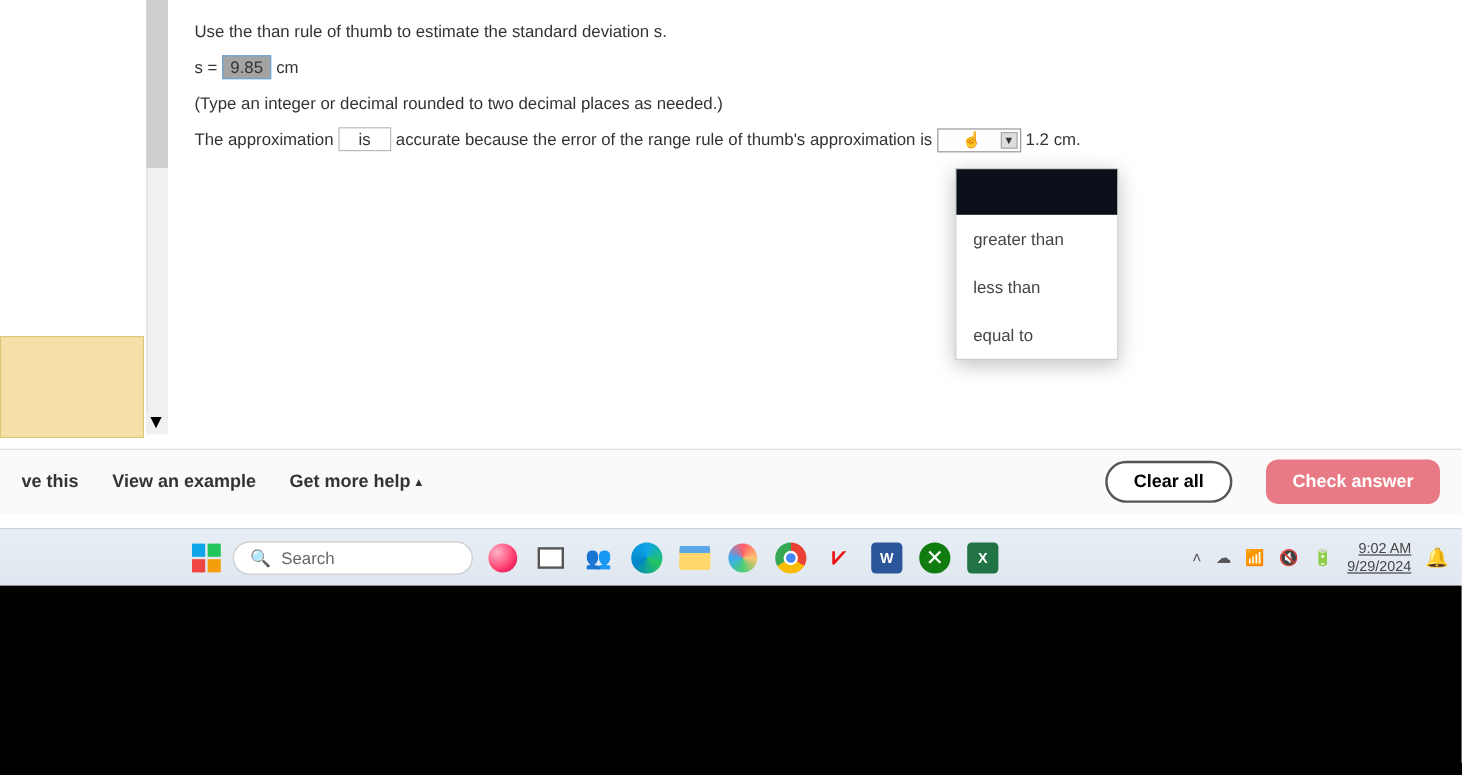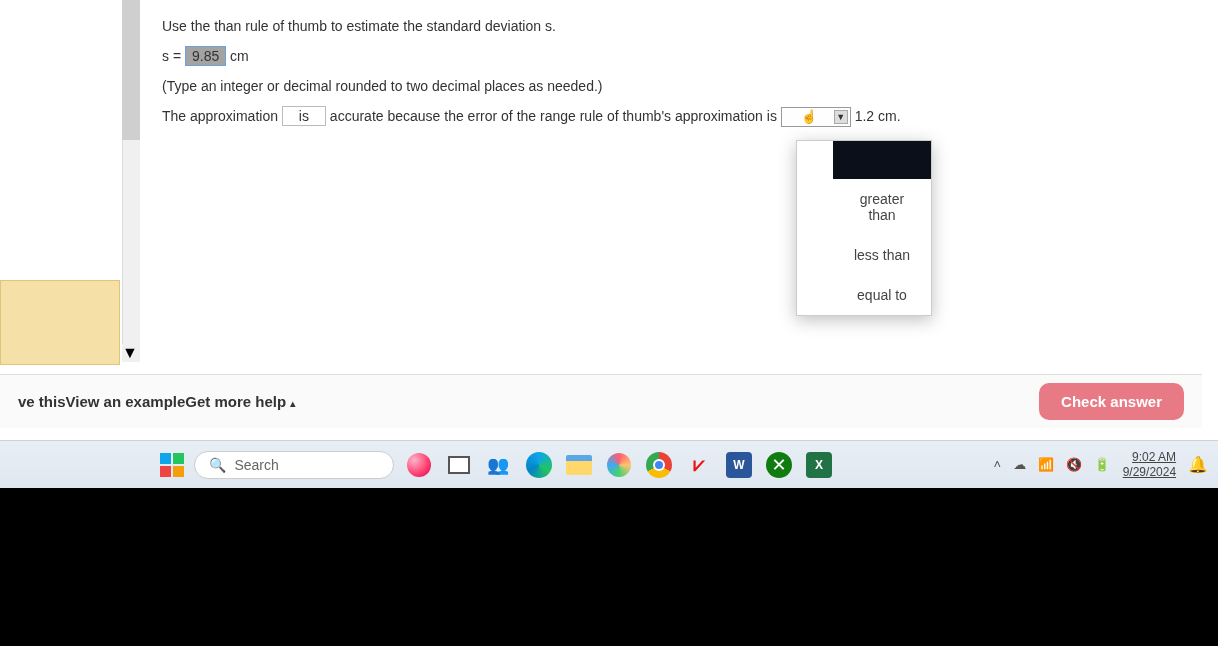--- a/index.html
+++ b/index.html
@@ -106,48 +106,48 @@
     width: 136px;
     background: #fff;
     border: 1px solid #ccc;
     box-shadow: 0 4px 16px rgba(0,0,0,0.25);
     z-index: 50;
   }
   .dropdown .opt {
     padding: 12px 14px;
     font-size: 14px;
     color: #444;
-    text-align: center;
+    text-align: left;
     cursor: pointer;
-    margin-left: 36px;
   }
   .dropdown .opt.blank {
     background: #0a0f1a;
     height: 38px;
   }
   .scroll-down-wrap {
     position: absolute;
     left: 122px;
     top: 344px;
     width: 18px;
     height: 18px;
     background: #f0f0f0;
   }
 
   
   .action-bar {
     position: absolute;
-    left: 0; right: 16px;
+    left: 0; right: 0;
     top: 374px;
     height: 54px;
     background: #fafafa;
     border-top: 1px solid #ddd;
     display: flex;
     align-items: center;
     padding: 0 18px;
+    gap: 28px;
     font-size: 15px;
     color: #333;
     font-weight: bold;
   }
   .action-bar .link { cursor: pointer; }
   .action-bar .spacer { flex: 1; }
   .btn-clear {
     border: 2px solid #555;
     border-radius: 22px;
     padding: 7px 22px;
@@ -295,20 +295,21 @@
 </div>
 
 <div class="action-bar">
   <span class="link">ve this</span>
   <span class="link">View an example</span>
   <span class="link">
     <span>Get more help</span>
     <span class="help-caret">▴</span>
   </span>
   <span class="spacer"></span>
+  <button class="btn-clear">Clear all</button>
   <button class="btn-check">Check answer</button>
 </div>
 
 <div class="taskbar">
   <div class="tb-center">
     <div class="win-logo">
       <div></div>
         <div></div>
         <div></div>
         <div></div>

